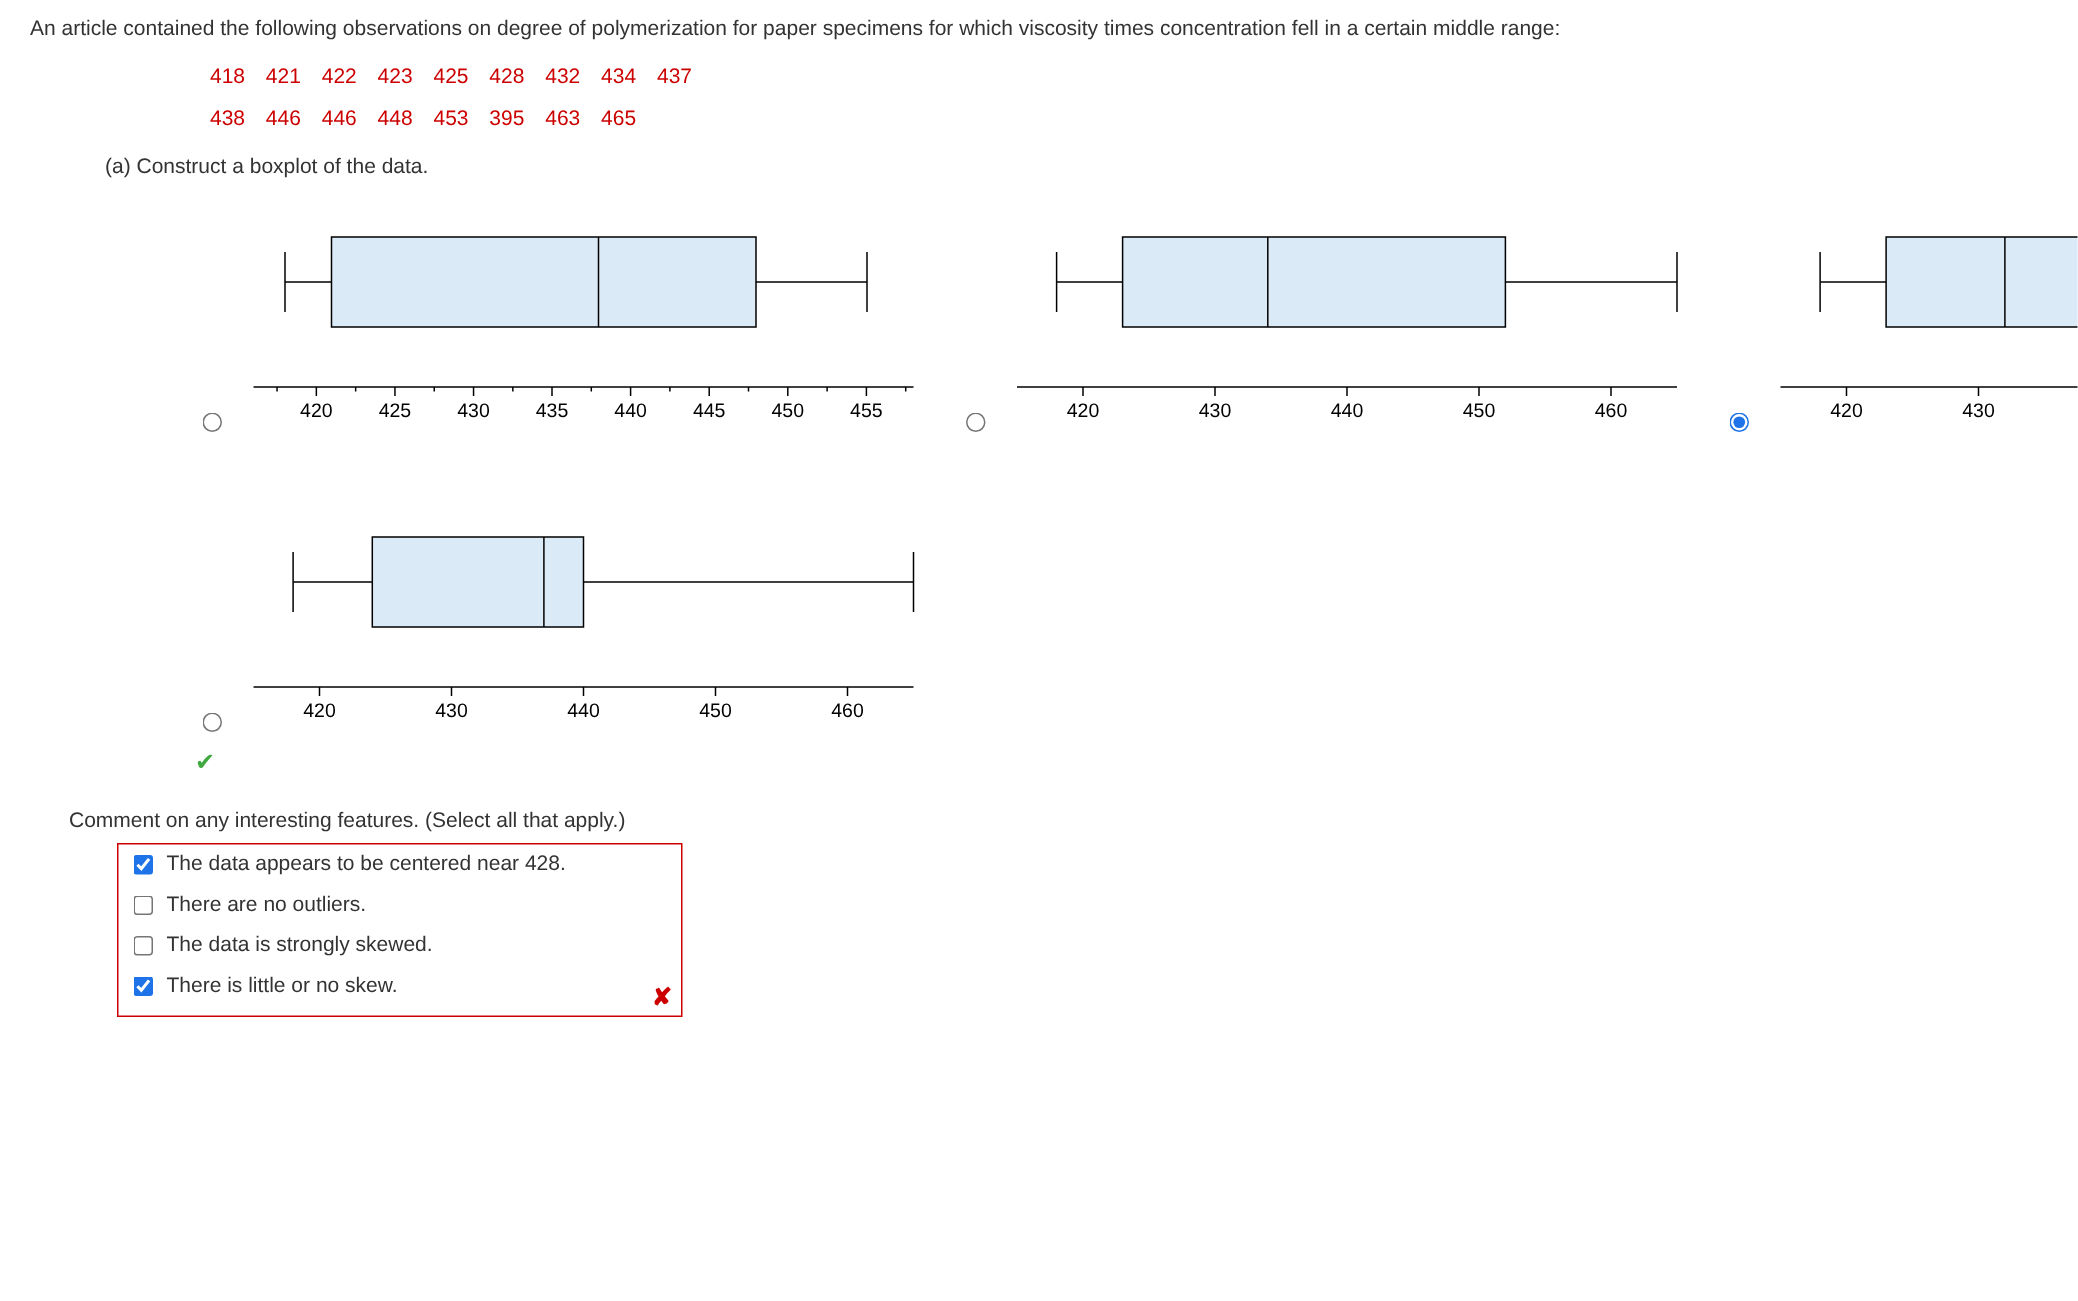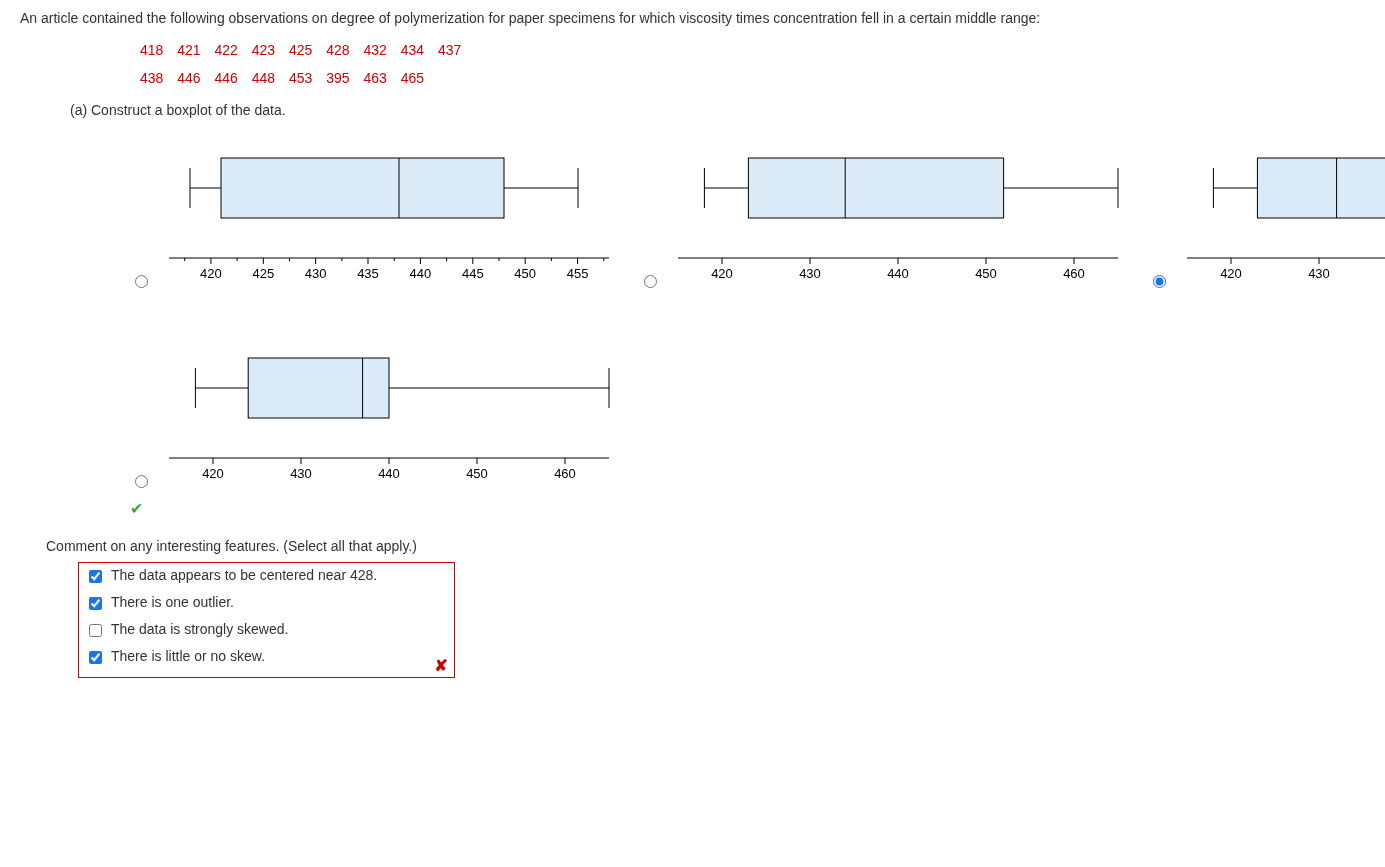--- a/index.html
+++ b/index.html
@@ -233,22 +233,22 @@
 </div>
 
 <div class="comment-label">Comment on any interesting features. (Select all that apply.)</div>
 
 <div class="checkbox-group">
   <div class="checkbox-row">
     <input type="checkbox" checked="" style="">
     <span>The data appears to be centered near 428.</span>
   </div>
   <div class="checkbox-row">
-    <input type="checkbox" checked="" style="">
-    <span>There is one outlier.</span>
+    <input type="checkbox" style="">
+    <span>There are no outliers.</span>
   </div>
   <div class="checkbox-row">
     <input type="checkbox" style="">
     <span>The data is strongly skewed.</span>
   </div>
   <div class="checkbox-row">
     <input type="checkbox" checked="" style="">
     <span>There is little or no skew.</span>
   </div>
   <span class="x-mark">✘</span>

